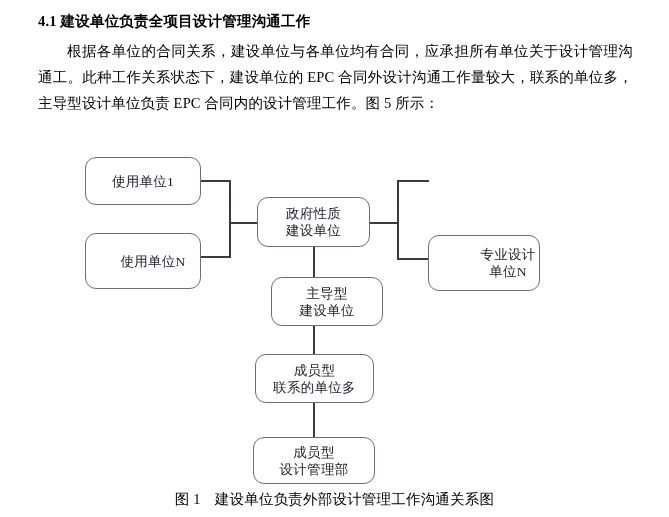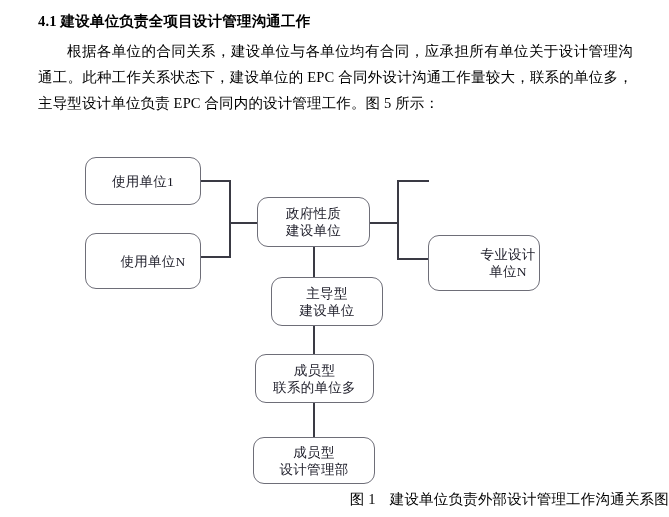--- a/index.html
+++ b/index.html
@@ -77,21 +77,21 @@
   }
   .conn.h { height: 1.6px; }
   .conn.v { width: 1.6px; }
 
   
   .caption {
     position: absolute;
     left: 0;
     top: 490px;
     width: 669px;
-    text-align: right;
+    text-align: center;
     font-size: 14.5px;
     letter-spacing: 0.2px;
   }
   .caption .cap-num { margin-right: 14px; }
 </style>
 </head>
 <body>
 
 <div class="doc">
   <div class="heading">4.1 建设单位负责全项目设计管理沟通工作</div>

